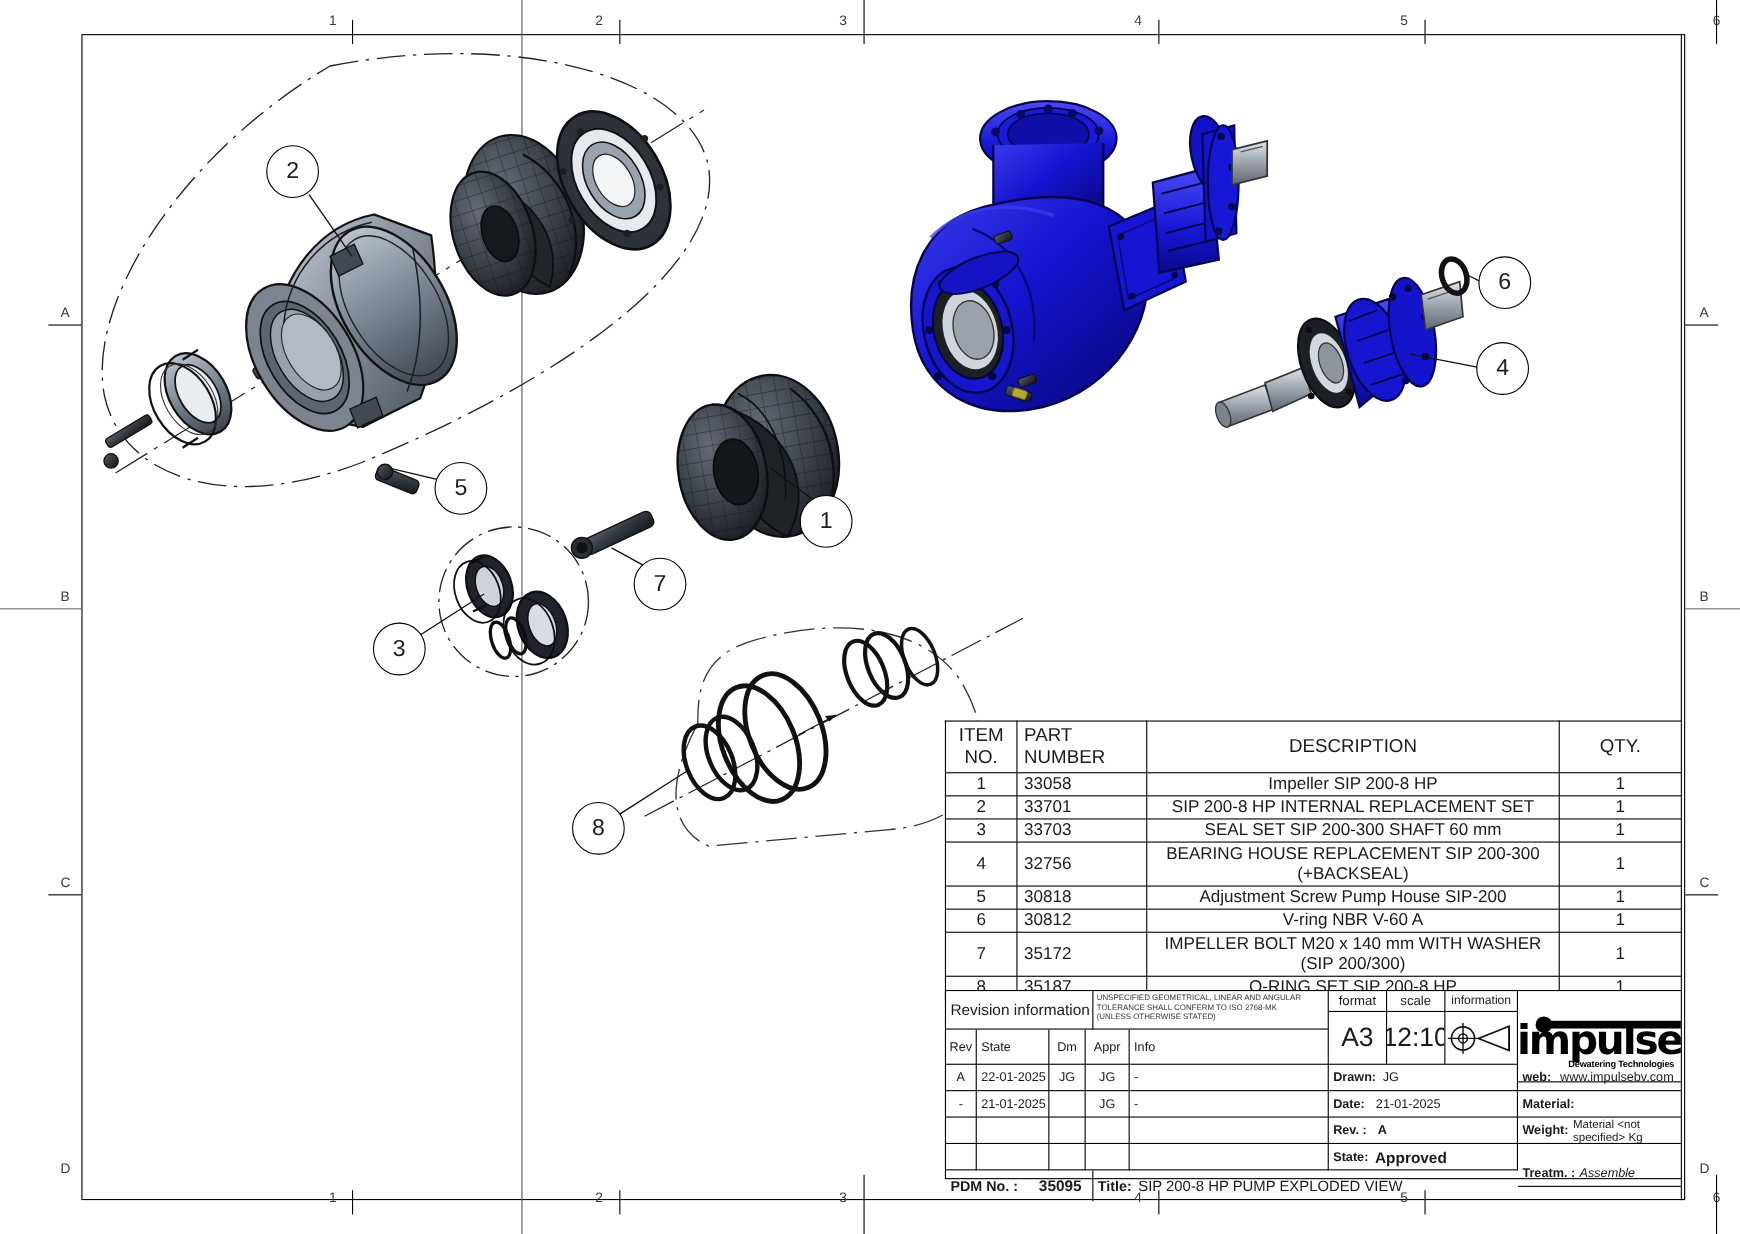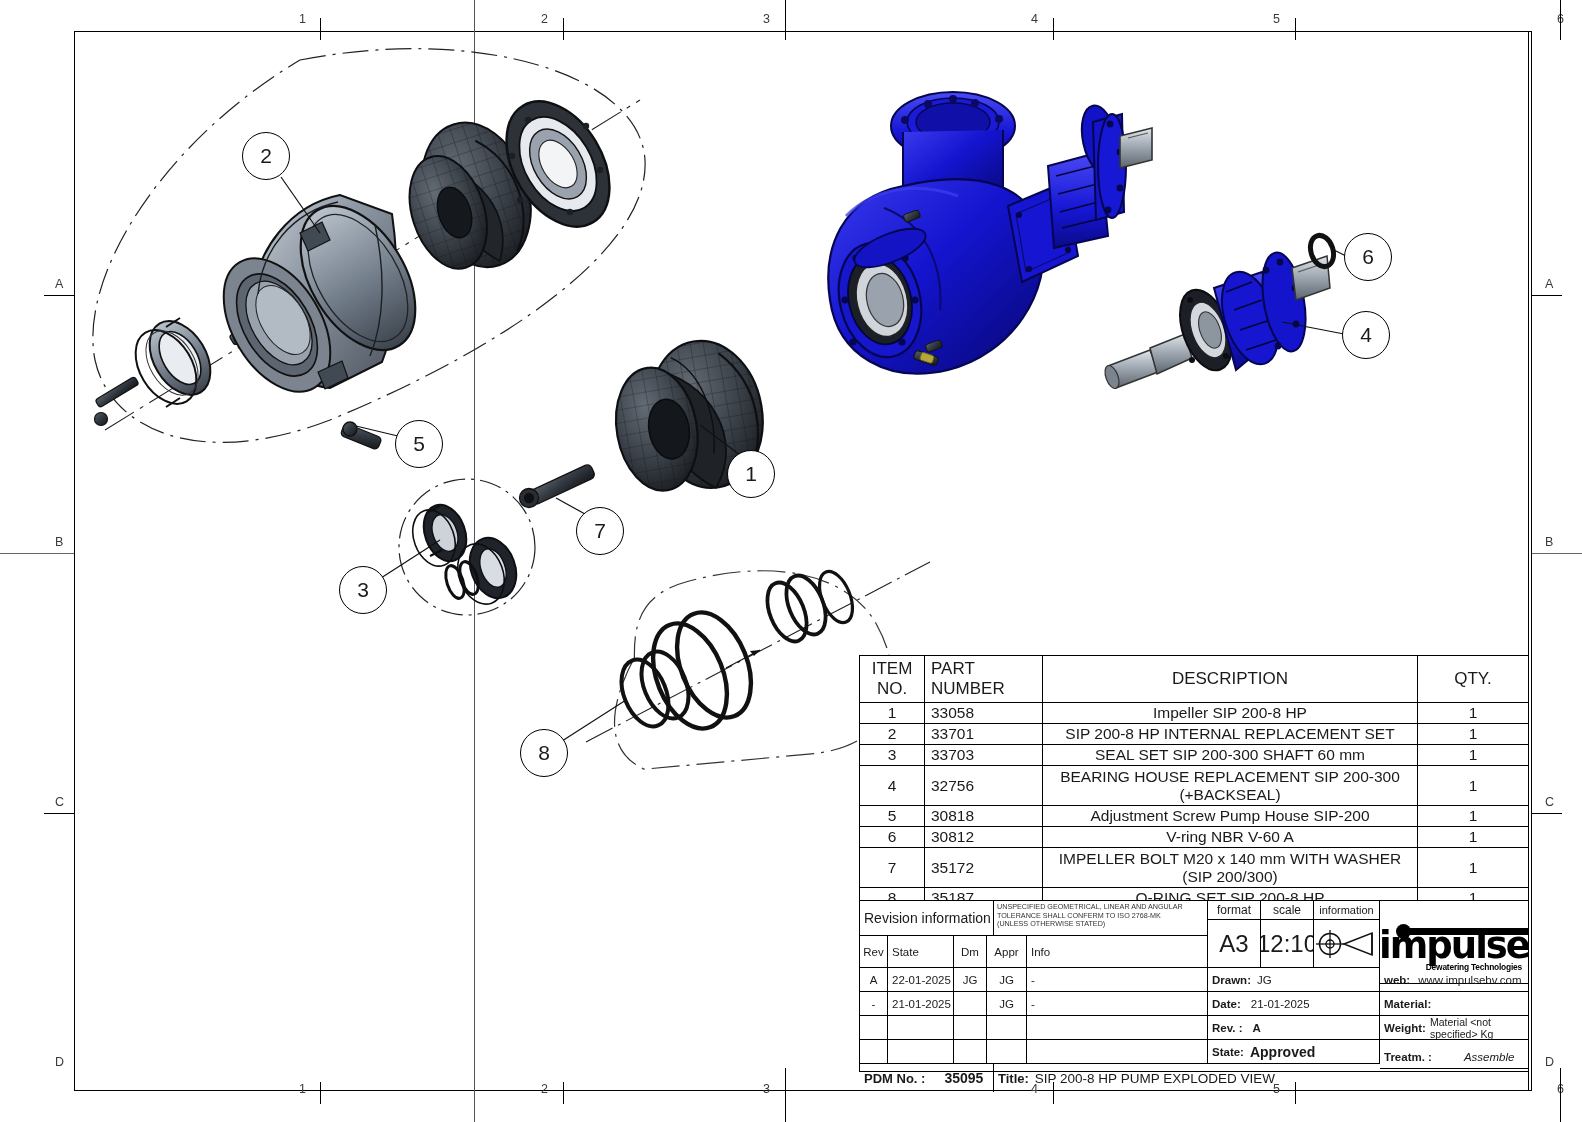--- a/index.html
+++ b/index.html
@@ -563,21 +563,21 @@
       <span style="margin-left:8px;">www.impulsebv.com</span>
     </div>
     <div class="cell lft nb-r" style="left:520px;top:91px;width:148px;height:24px;">
       <span class="lbl-b">Material:</span>
       <span style="margin-left:4px;"></span>
     </div>
     <div class="cell lft nb-r" style="left:520px;top:115px;width:148px;height:24px;">
       <span class="lbl-b">Weight:</span>
       <span style="margin-left:4px;font-size:10.5px;">Material &lt;not specified&gt; Kg</span>
     </div>
-    <div class="cell lft nb-r" style="left:520px;top:144px;width:148px;height:24px;gap:28px;">
+    <div class="cell lft nb-r" style="left:520px;top:154px;width:148px;height:24px;">
       <span class="lbl-b">Treatm. :</span>
       <span style="margin-left:4px;font-style:italic;">Assemble</span>
     </div>
 
     <div class="cell lft nb-b" style="left:0;top:163px;width:134px;height:28px;">
       <span class="lbl-b" style="font-size:13px;">PDM No. :</span>
       <span class="lbl-b" style="margin-left:19px;font-size:14px;">35095</span>
     </div>
     <div class="cell lft nb-b nb-r" style="left:134px;top:163px;width:534px;height:28px;">
       <span class="lbl-b" style="font-size:13px;">Title:</span>

